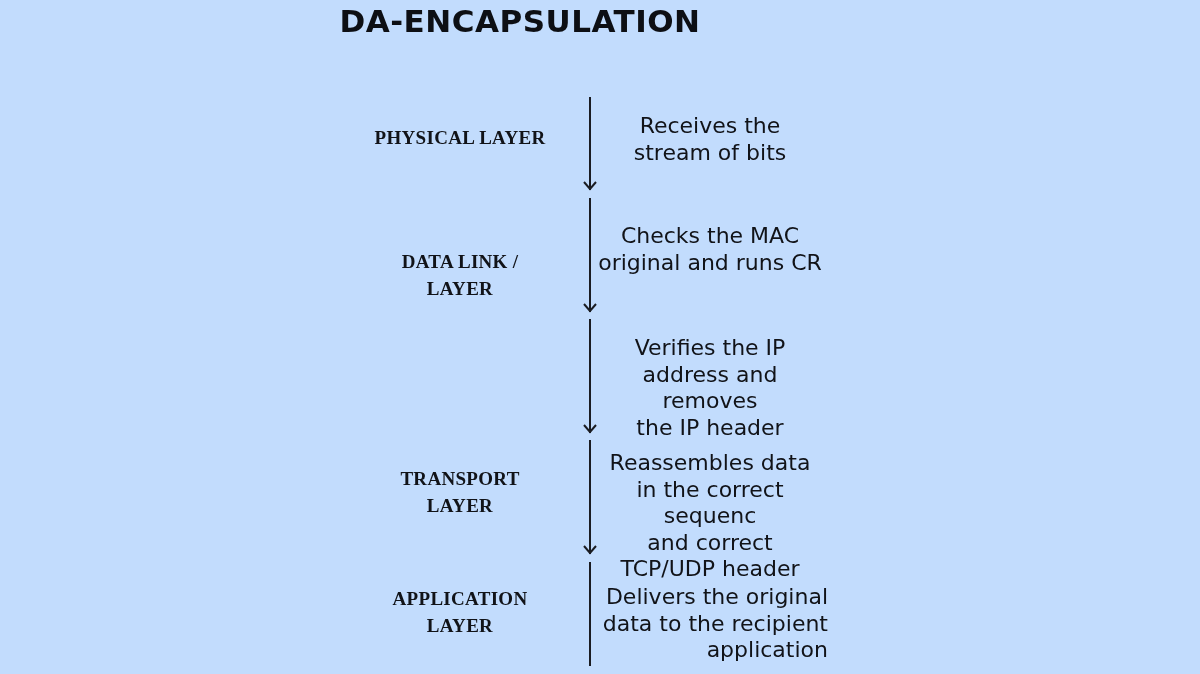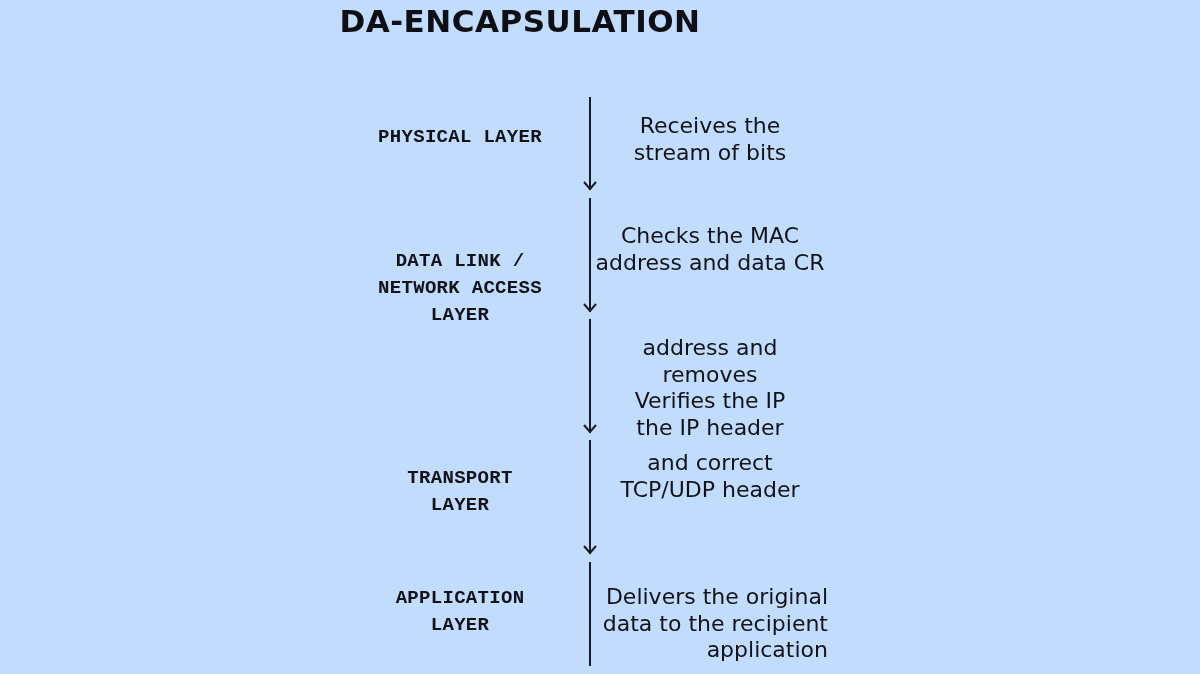--- a/index.html
+++ b/index.html
@@ -14,21 +14,21 @@
       position: absolute; left: 0; top: 3px; width: 1040px;
       text-align: center;
       font-family: "DejaVu Sans", sans-serif;
       font-weight: bold; font-size: 31px; letter-spacing: 0.5px;
       color: #0d0f14;
     }
     .row { position: absolute; left: 0; width: 1200px; }
     .label {
       position: absolute; right: 625px; width: 230px;
       text-align: center;
-      font-family: Liberation Mono, monospace;
+      font-family: Liberation Serif, serif;
       font-weight: bold; font-size: 19px; line-height: 27px;
       letter-spacing: 0.3px;
     }
     .desc {
       position: absolute; left: 600px; width: 220px;
       text-align: center;
       font-family: "DejaVu Sans", sans-serif;
       font-size: 22px; line-height: 26.5px;
     }
     .connector {
@@ -78,45 +78,46 @@
   </div>
   <div class="desc" style="top:113px;">
     <div>Receives the</div>
     <div>stream of bits</div>
   </div>
 </div>
 
 <div class="row">
   <div class="label" style="top:220px;margin-top:28px;">
     <div>DATA LINK /</div>
-    <div>NETWORK ACCESS</div>
     <div>LAYER</div>
   </div>
   <div class="desc" style="top:223px; left:592px; width:236px;">
     <div>Checks the MAC</div>
-    <div>address and data CR</div>
+    <div>original and runs CR</div>
   </div>
 </div>
 
 <div class="row">
   <div class="label" style="top:349px;">
   </div>
   <div class="desc" style="top:335px; left:592px; width:236px;">
+    <div>Verifies the IP</div>
     <div>address and removes</div>
-    <div>Verifies the IP</div>
     <div>the IP header</div>
   </div>
 </div>
 
 <div class="row">
   <div class="label" style="top:465px;">
     <div>TRANSPORT</div>
     <div>LAYER</div>
   </div>
   <div class="desc" style="top:450px; left:592px; width:236px;">
+    <div>Reassembles data</div>
+    <div>in the correct sequenc</div>
     <div>and correct</div>
     <div>TCP/UDP header</div>
   </div>
 </div>
 
 <div class="row">
   <div class="label" style="top:585px;">
     <div>APPLICATION</div>
     <div>LAYER</div>
   </div>

